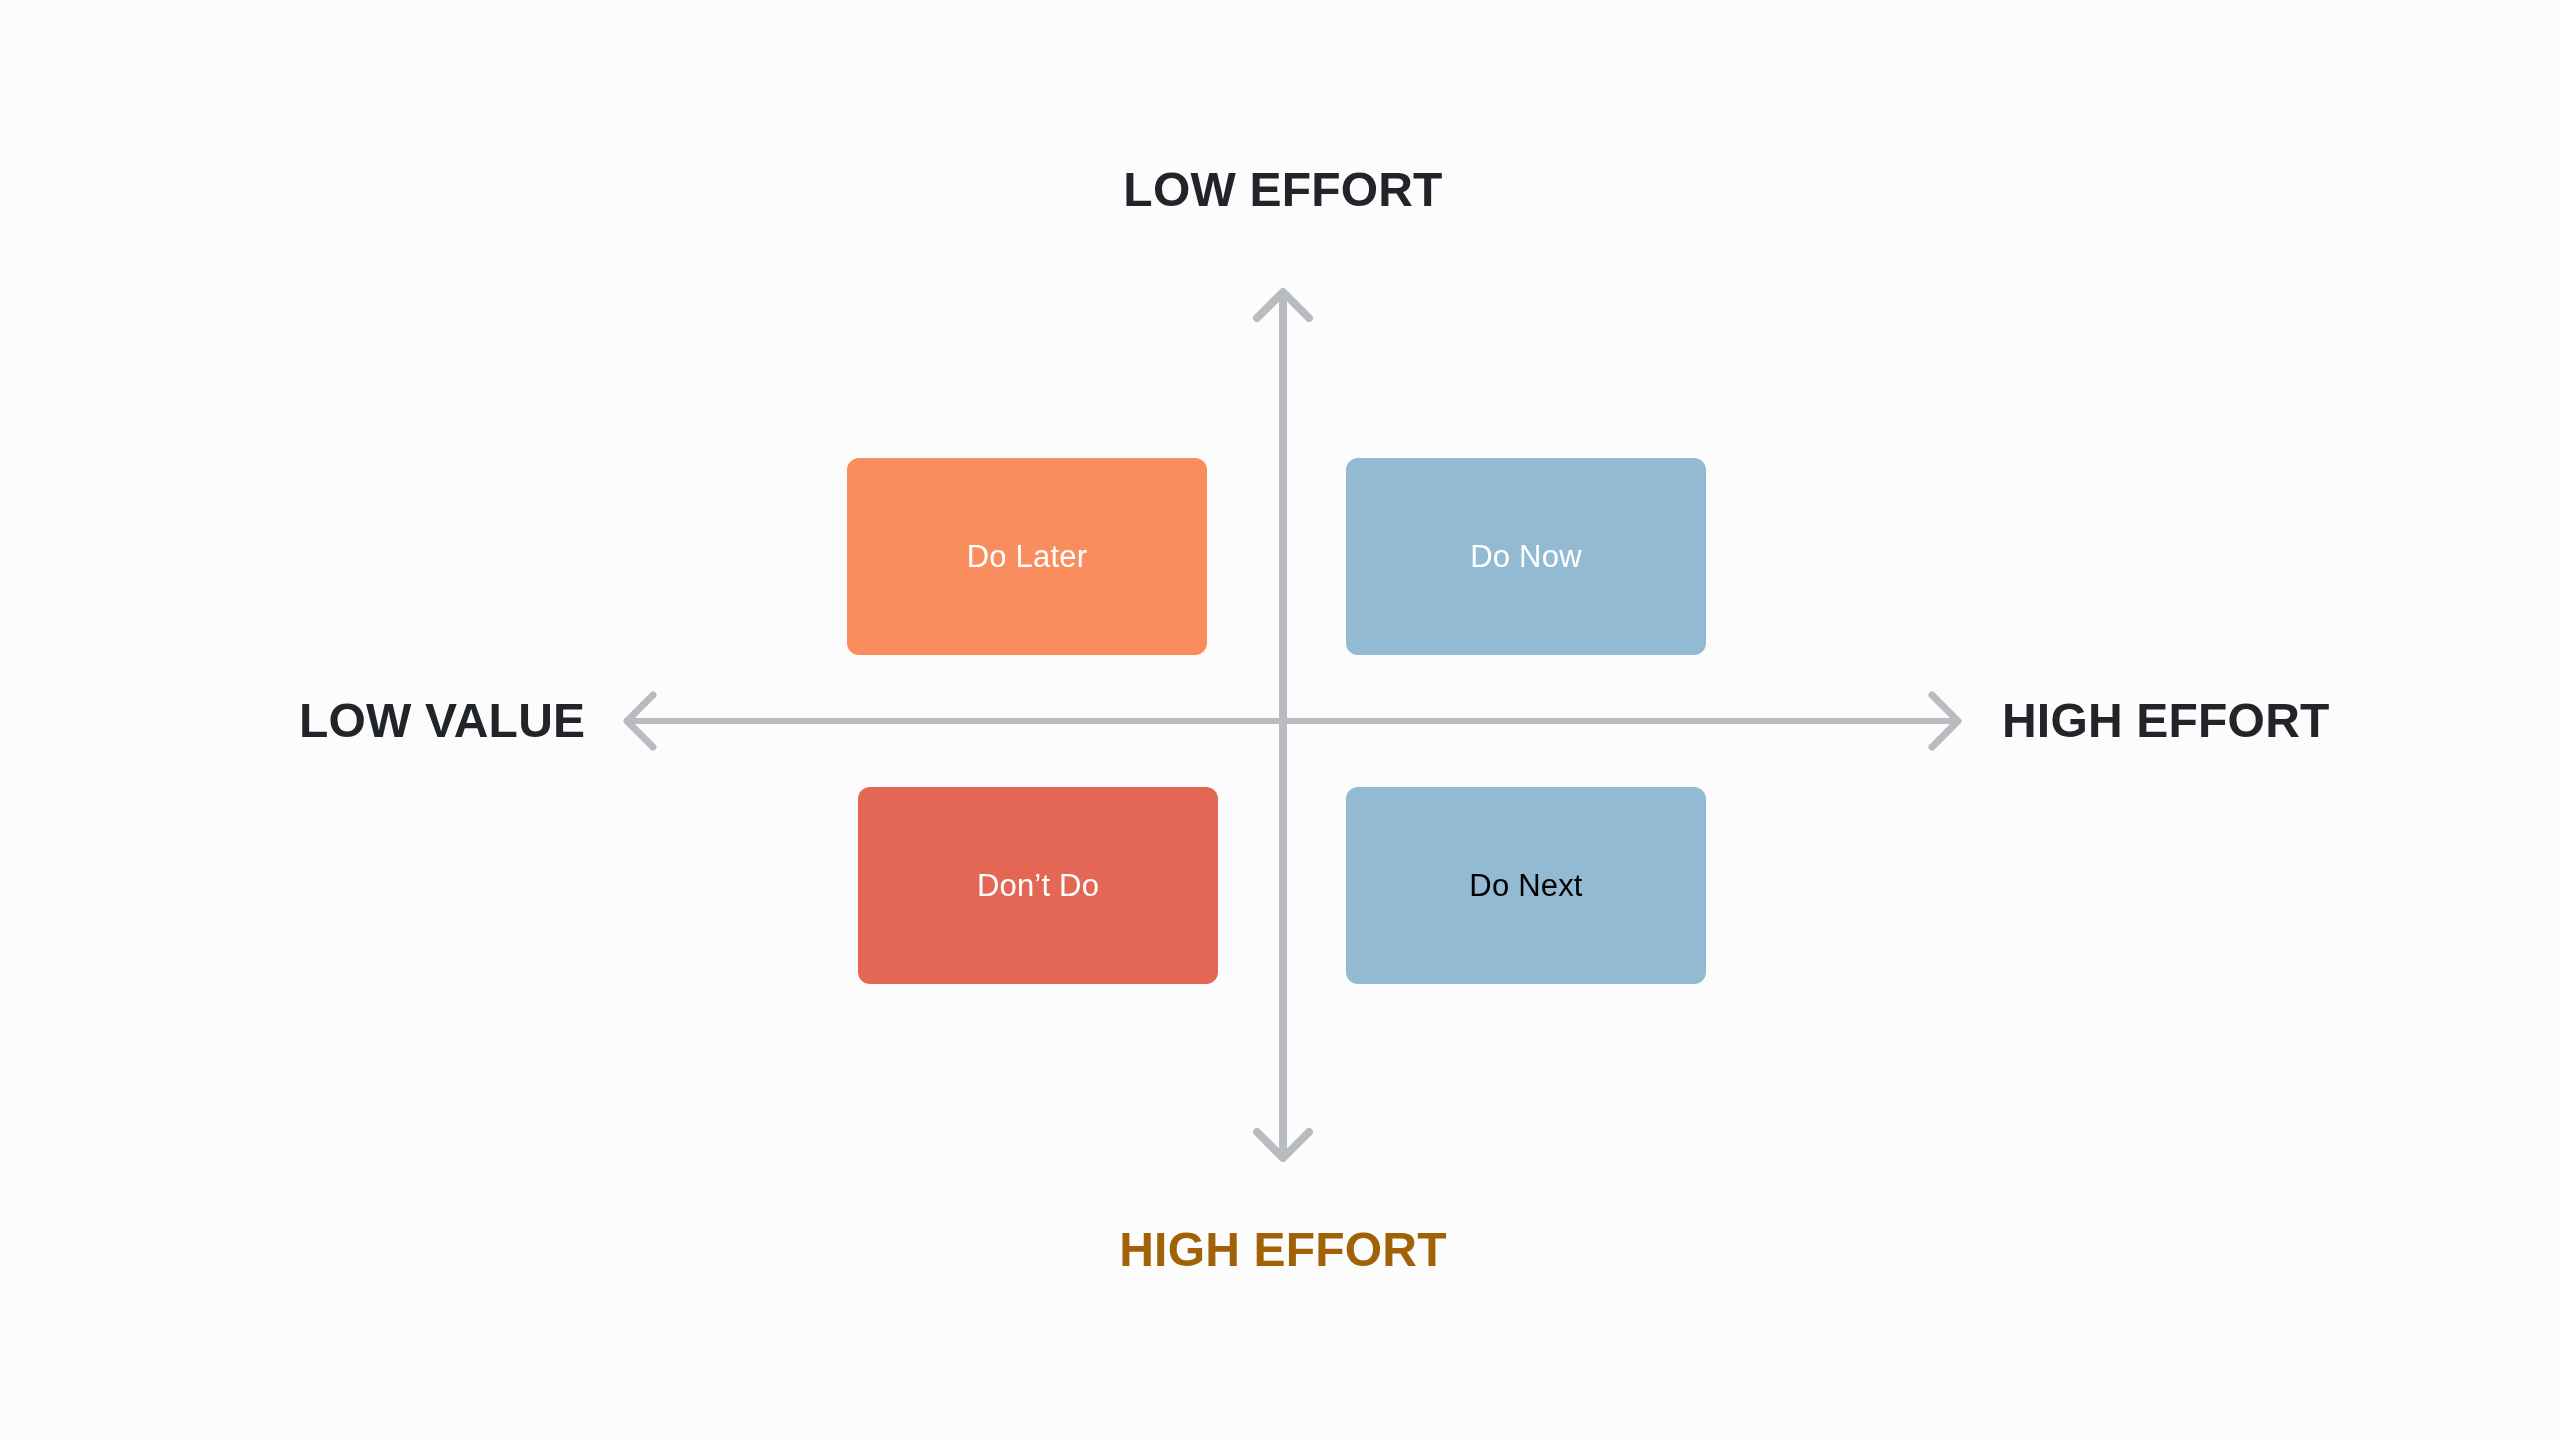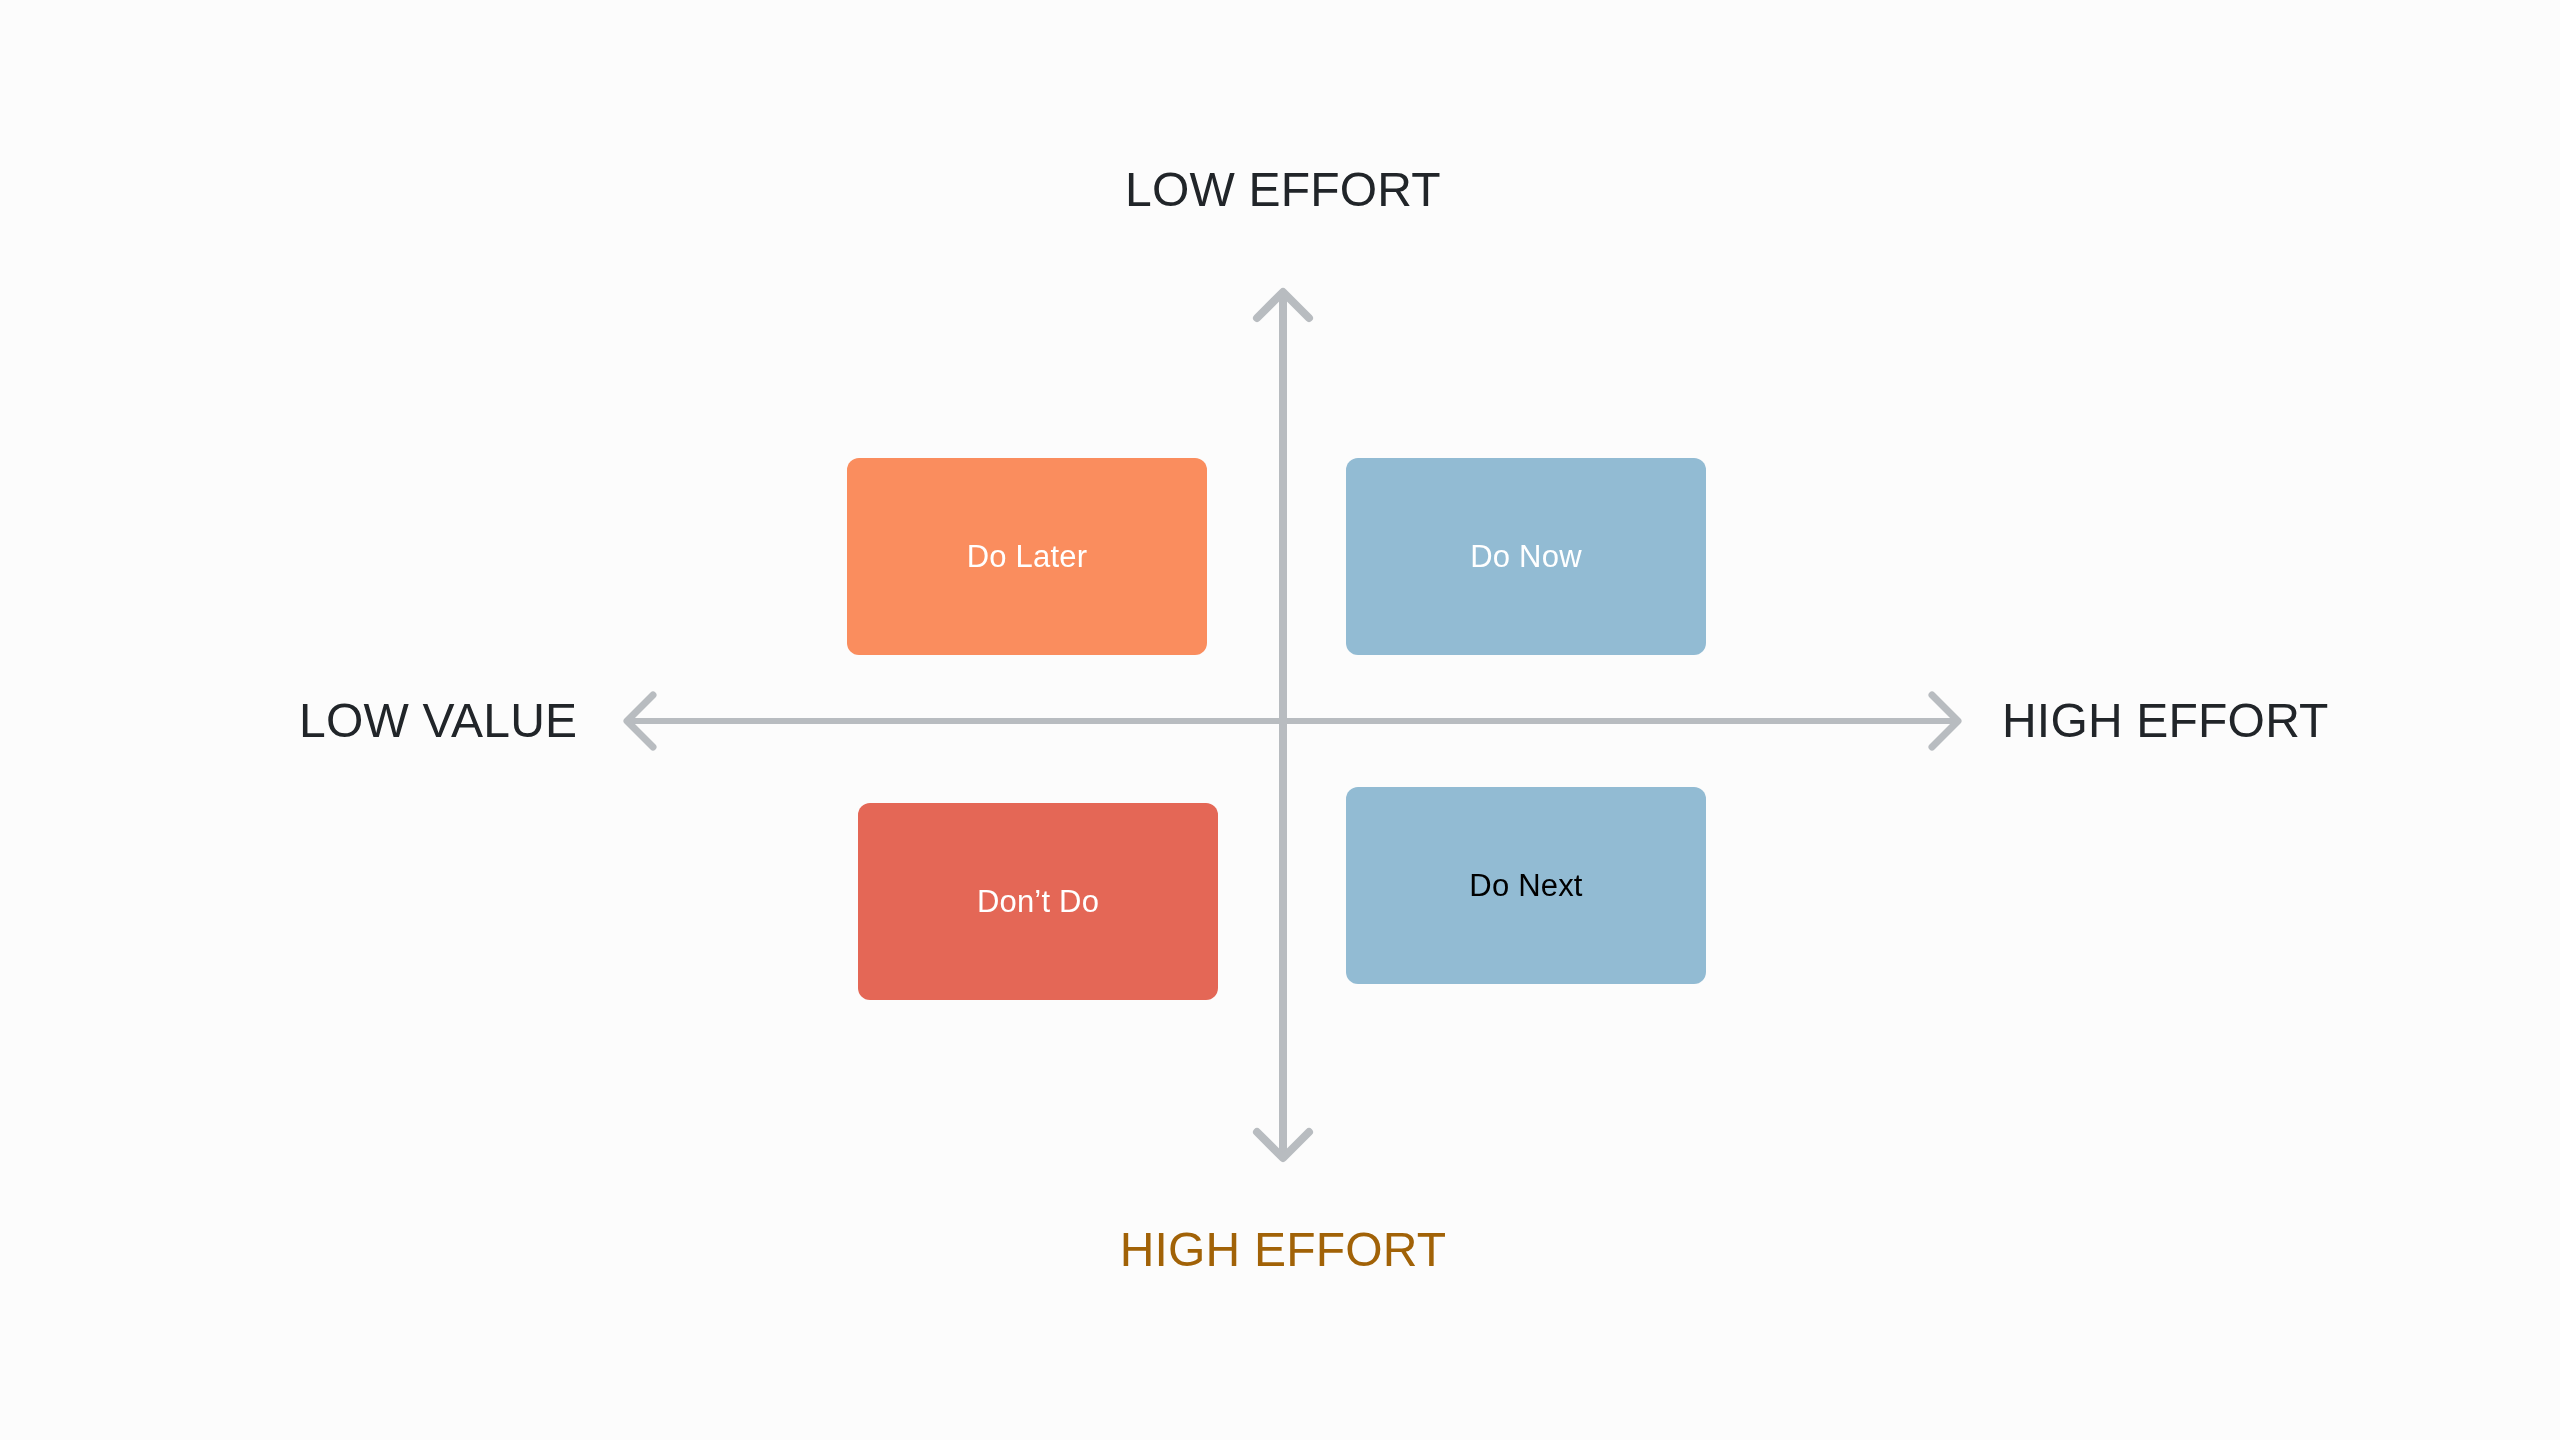--- a/index.html
+++ b/index.html
@@ -31,21 +31,21 @@
     top: 0;
     width: 2560px;
     height: 1440px;
     pointer-events: none;
   }
 
   
   .axis-label {
     position: absolute;
     font-size: 48px;
-    font-weight: normal;
+    font-weight: bold;
     letter-spacing: 0.2px;
     color: #212529;
     white-space: nowrap;
     line-height: 1;
   }
   #label-low-effort {
     left: 1283px;
     top: 190px;
     transform: translate(-50%, -50%);
   }
@@ -131,21 +131,21 @@
   <div class="axis-label" id="label-high-value" style="color: rgb(33, 37, 41); font-size: 48px; left: 2002px;">HIGH EFFORT</div>
 
   <div class="quadrant-box" id="box-do-later" style="background: rgb(250, 141, 94);">
     <span class="quadrant-label" style="color: rgb(255, 255, 255);">Do Later</span>
   </div>
 
   <div class="quadrant-box" id="box-do-now" style="background: rgb(146, 187, 211);">
     <span class="quadrant-label" style="color: rgb(255, 255, 255);">Do Now</span>
   </div>
 
-  <div class="quadrant-box" id="box-dont-do" style="background: rgb(228, 103, 86); margin-top: 16px;">
+  <div class="quadrant-box" id="box-dont-do" style="background: rgb(228, 103, 86);">
     <span class="quadrant-label" style="color: rgb(255, 255, 255);">Don’t Do</span>
   </div>
 
   <div class="quadrant-box" id="box-do-next" style="background: rgb(146, 187, 211);">
     <span class="quadrant-label" style="color: #000000;">Do Next</span>
   </div>
 
 </div>
 
 </body></html>

